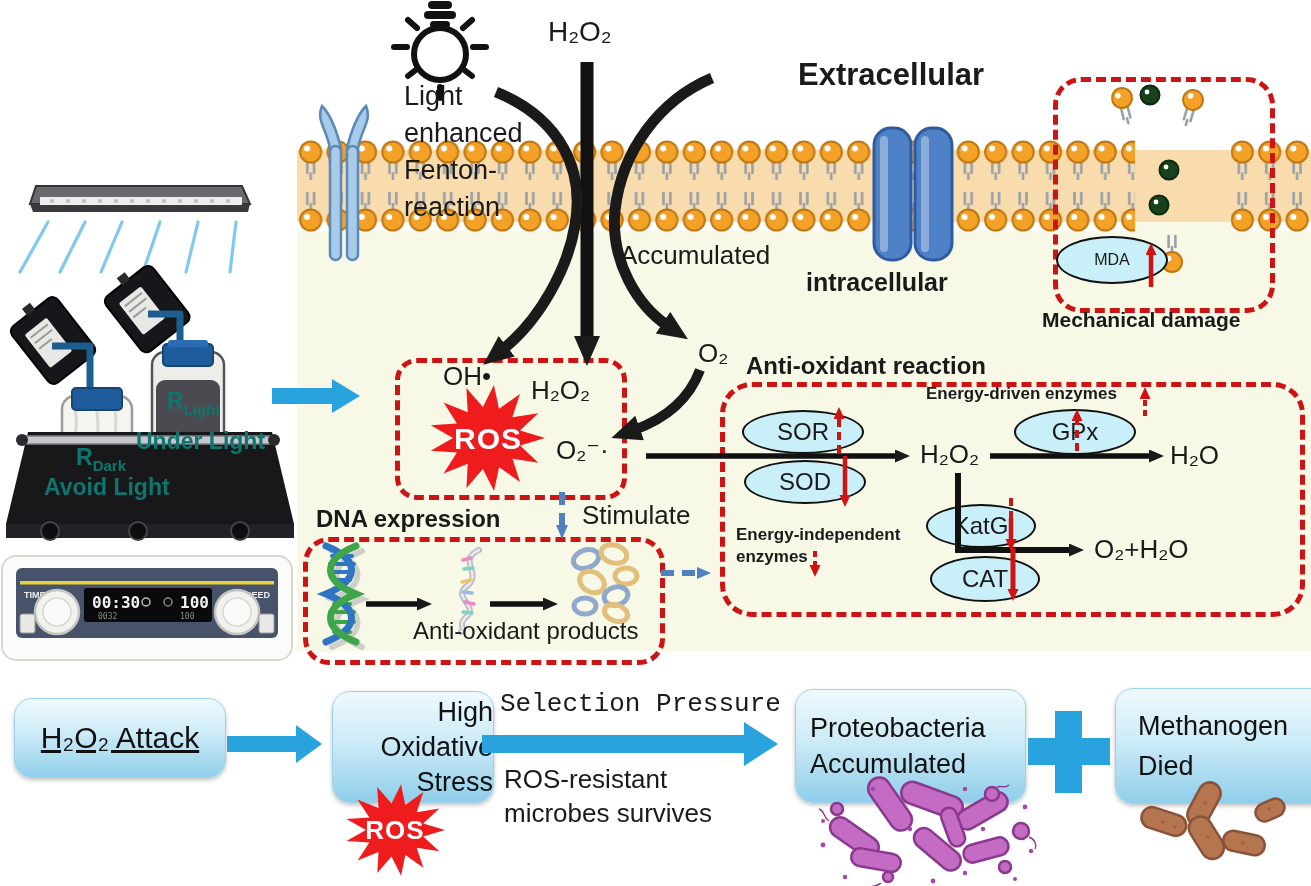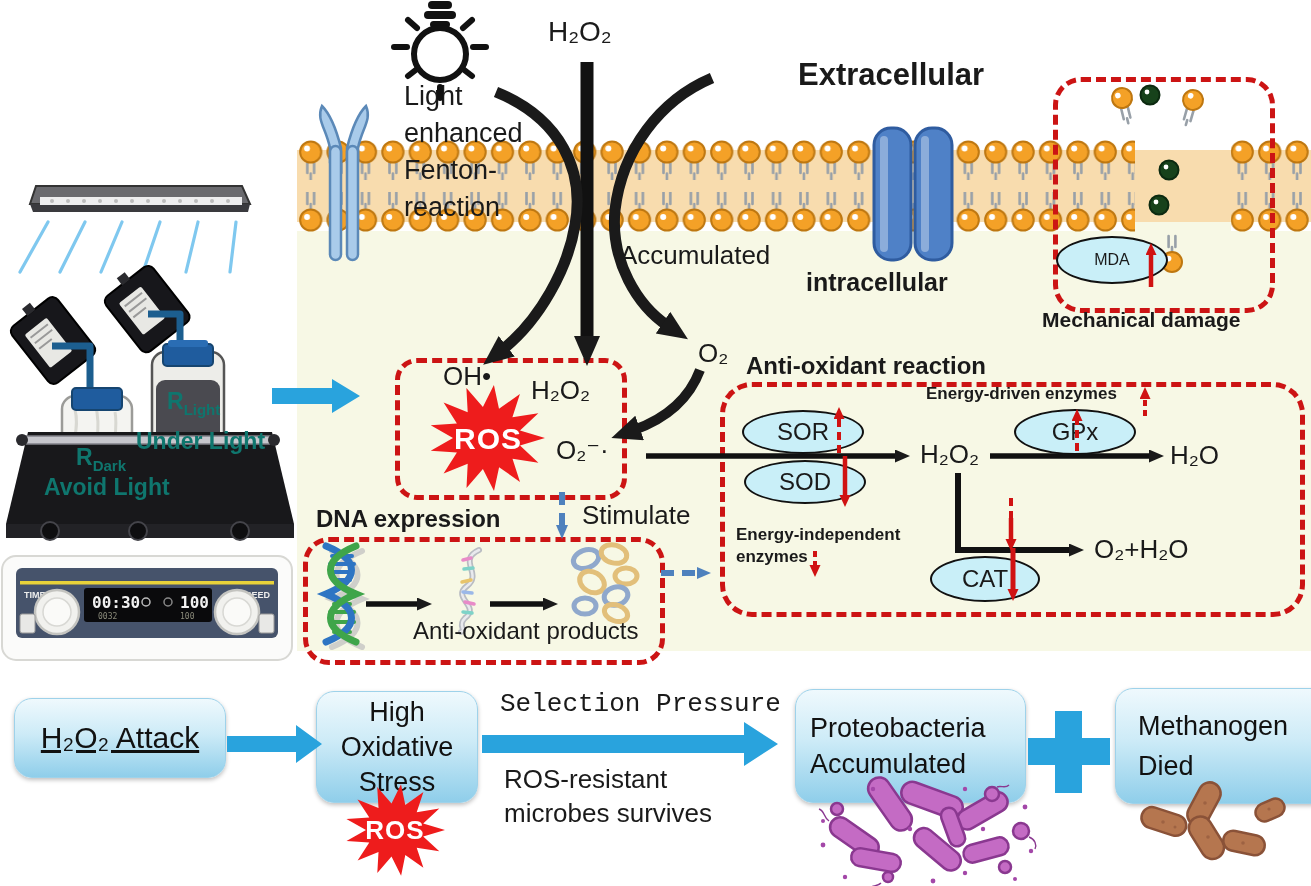--- a/index.html
+++ b/index.html
@@ -162,20 +162,23 @@
 
   <div class="oval" style="left:742px;top:410px;width:118px;height:40px;z-index:10;">
     <span>SOR</span>
     </div>
   <div class="oval" style="left:744px;top:460px;width:118px;height:40px;z-index:10;">
     <span>SOD</span>
     </div>
   <div class="oval" style="left:1014px;top:409px;width:118px;height:42px;z-index:10;">
     <span>GPx</span>
     </div>
+  <div class="oval" style="left:926px;top:504px;width:106px;height:40px;z-index:10;">
+    <span>KatG</span>
+    </div>
   <div class="oval" style="left:930px;top:556px;width:106px;height:42px;z-index:10;">
     <span>CAT</span>
     </div>
 
   <div class="lbl" style="left:920px;top:440px;font-size:26px;z-index:10;">H₂O₂</div>
   <div class="lbl" style="left:1170px;top:441px;font-size:26px;z-index:10;">H₂O</div>
   <div class="lbl" style="left:1094px;top:535px;font-size:26px;z-index:10;">O₂+H₂O</div>
   <div class="lbl b" style="left:926px;top:384px;font-size:17px;z-index:10;">Energy-driven enzymes</div>
   <div class="lbl b" style="left:316px;top:505px;font-size:24px;z-index:10;">DNA expression</div>
 
@@ -332,21 +335,21 @@
   <div class="lbl red-lbl" style="left:136px;top:428px;font-size:23px;z-index:10;">Under Light</div>
   <div class="lbl red-lbl" style="left:76px;top:444px;font-size:23px;z-index:10;">
     <span>R</span><sub style="font-size:15px">Dark</sub>
   </div>
   <div class="lbl red-lbl" style="left:44px;top:474px;font-size:23px;z-index:10;">Avoid Light</div>
 
   <div class="flowbox" style="left:14px;top:698px;width:210px;height:78px;font-size:30px;align-items:center;text-decoration:underline;">
     <span class="ln">H₂O₂ Attack</span>
   </div>
 
-  <div class="flowbox" style="left:316px;top:691px;width:160px;height:110px;align-items:center;line-height:35px;">
+  <div class="flowbox" style="left:332px;top:691px;width:160px;height:110px;align-items:flex-end;line-height:35px;">
     <span class="ln">High</span>
     <span class="ln">Oxidative</span>
     <span class="ln">Stress</span>
   </div>
 
   <div class="lbl" style="left:500px;top:690px;font-size:26px;font-family:Liberation Mono, monospace;">Selection Pressure</div>
   <div class="lbl" style="left:504px;top:762px;font-size:26px;line-height:34px;">
     <span style="display:block">ROS-resistant</span>
     <span style="display:block">microbes survives</span>
   </div>

